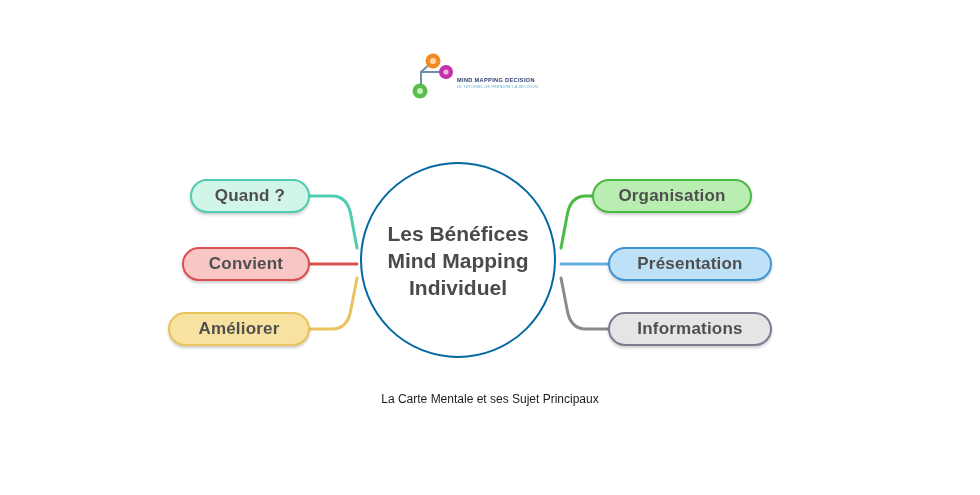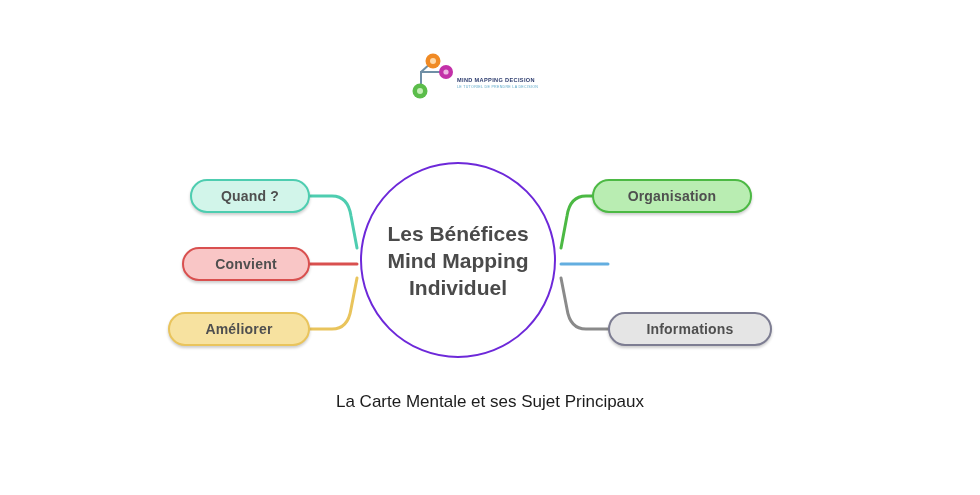--- a/index.html
+++ b/index.html
@@ -70,21 +70,21 @@
   }
 
   
   #central-node {
     position: absolute;
     left: 360px;
     top: 162px;
     width: 196px;
     height: 196px;
     border-radius: 50%;
-    border: 2px solid #6d28d9;
+    border: 2px solid #0369a1;
     background: #ffffff;
     box-sizing: border-box;
     display: flex;
     align-items: center;
     justify-content: center;
     z-index: 3;
   }
   #central-label {
     text-align: center;
     font-size: 21px;
@@ -102,42 +102,42 @@
     border-style: solid;
     border-width: 2.5px;
     box-sizing: border-box;
     display: flex;
     align-items: center;
     justify-content: center;
     box-shadow: 0 2px 3px rgba(0,0,0,0.20);
     z-index: 4;
   }
   .node-label {
-    font-size: 14px;
+    font-size: 17px;
     font-weight: bold;
     color: #4f4f4f;
     white-space: nowrap;
     letter-spacing: 0.2px;
   }
 
   #node-quand        { left: 190px; top: 179px; width: 120px; }
   #node-convient     { left: 182px; top: 247px; width: 128px; }
   #node-ameliorer    { left: 168px; top: 312px; width: 142px; }
   #node-organisation { left: 592px; top: 179px; width: 160px; }
   #node-presentation { left: 608px; top: 247px; width: 164px; }
   #node-informations { left: 608px; top: 312px; width: 164px; }
 
   
   #caption {
     position: absolute;
     left: 0;
     top: 392px;
     width: 980px;
     text-align: center;
-    font-size: 17px;
+    font-size: 12px;
     color: #1c1c1c;
   }
 </style>
 </head>
 <body>
 
 <div id="logo">
   <svg id="logo-mark" viewBox="0 0 52 52">
     <path d="M16 40 L16 22 L38 22" fill="none" stroke="#6f8fa6" stroke-width="2"></path>
     <path d="M16 22 L27 12" fill="none" stroke="#6f8fa6" stroke-width="2"></path>
@@ -186,20 +186,23 @@
   </div>
 
   <div class="node" id="node-convient" style="background:#f9c6c6; border-color:#d9504f;">
     <span class="node-label">Convient</span>
   </div>
 
   <div class="node" id="node-organisation" style="background:#b9edb2; border-color:#4cb944;">
     <span class="node-label">Organisation</span>
   </div>
 
+  <div class="node" id="node-presentation" style="background:#bfe1f7; border-color:#3f94d4;">
+    <span class="node-label">Présentation</span>
+  </div>
 
   <div class="node" id="node-informations" style="background:#e5e5e5; border-color:#7d7d92;">
     <span class="node-label">Informations</span>
   </div>
 
 </div>
 
 <div id="caption">La Carte Mentale et ses Sujet Principaux</div>
 
 </body></html>

